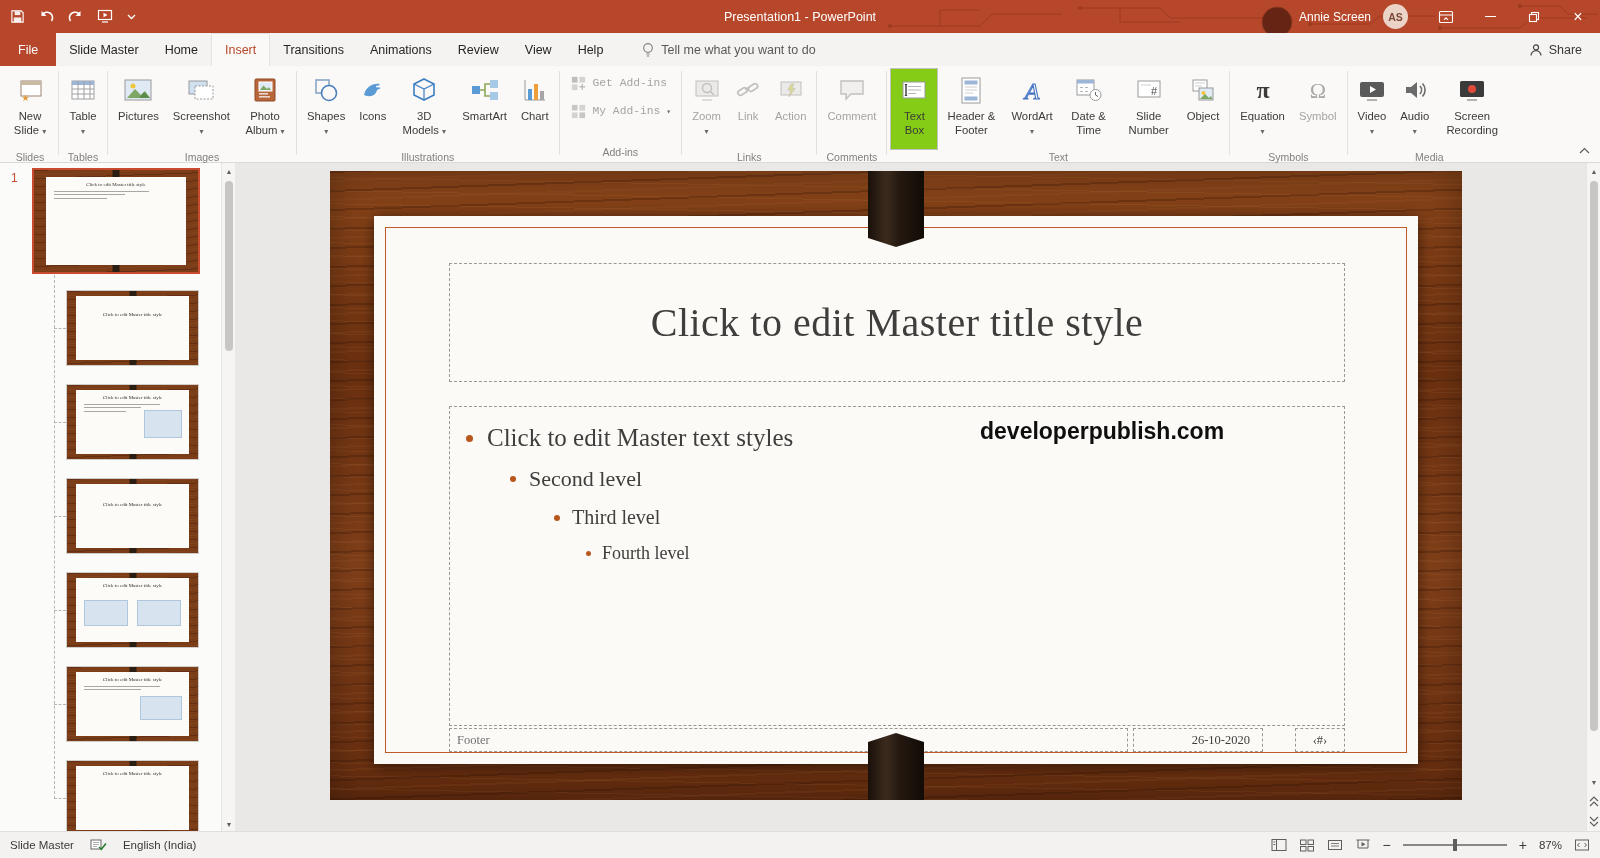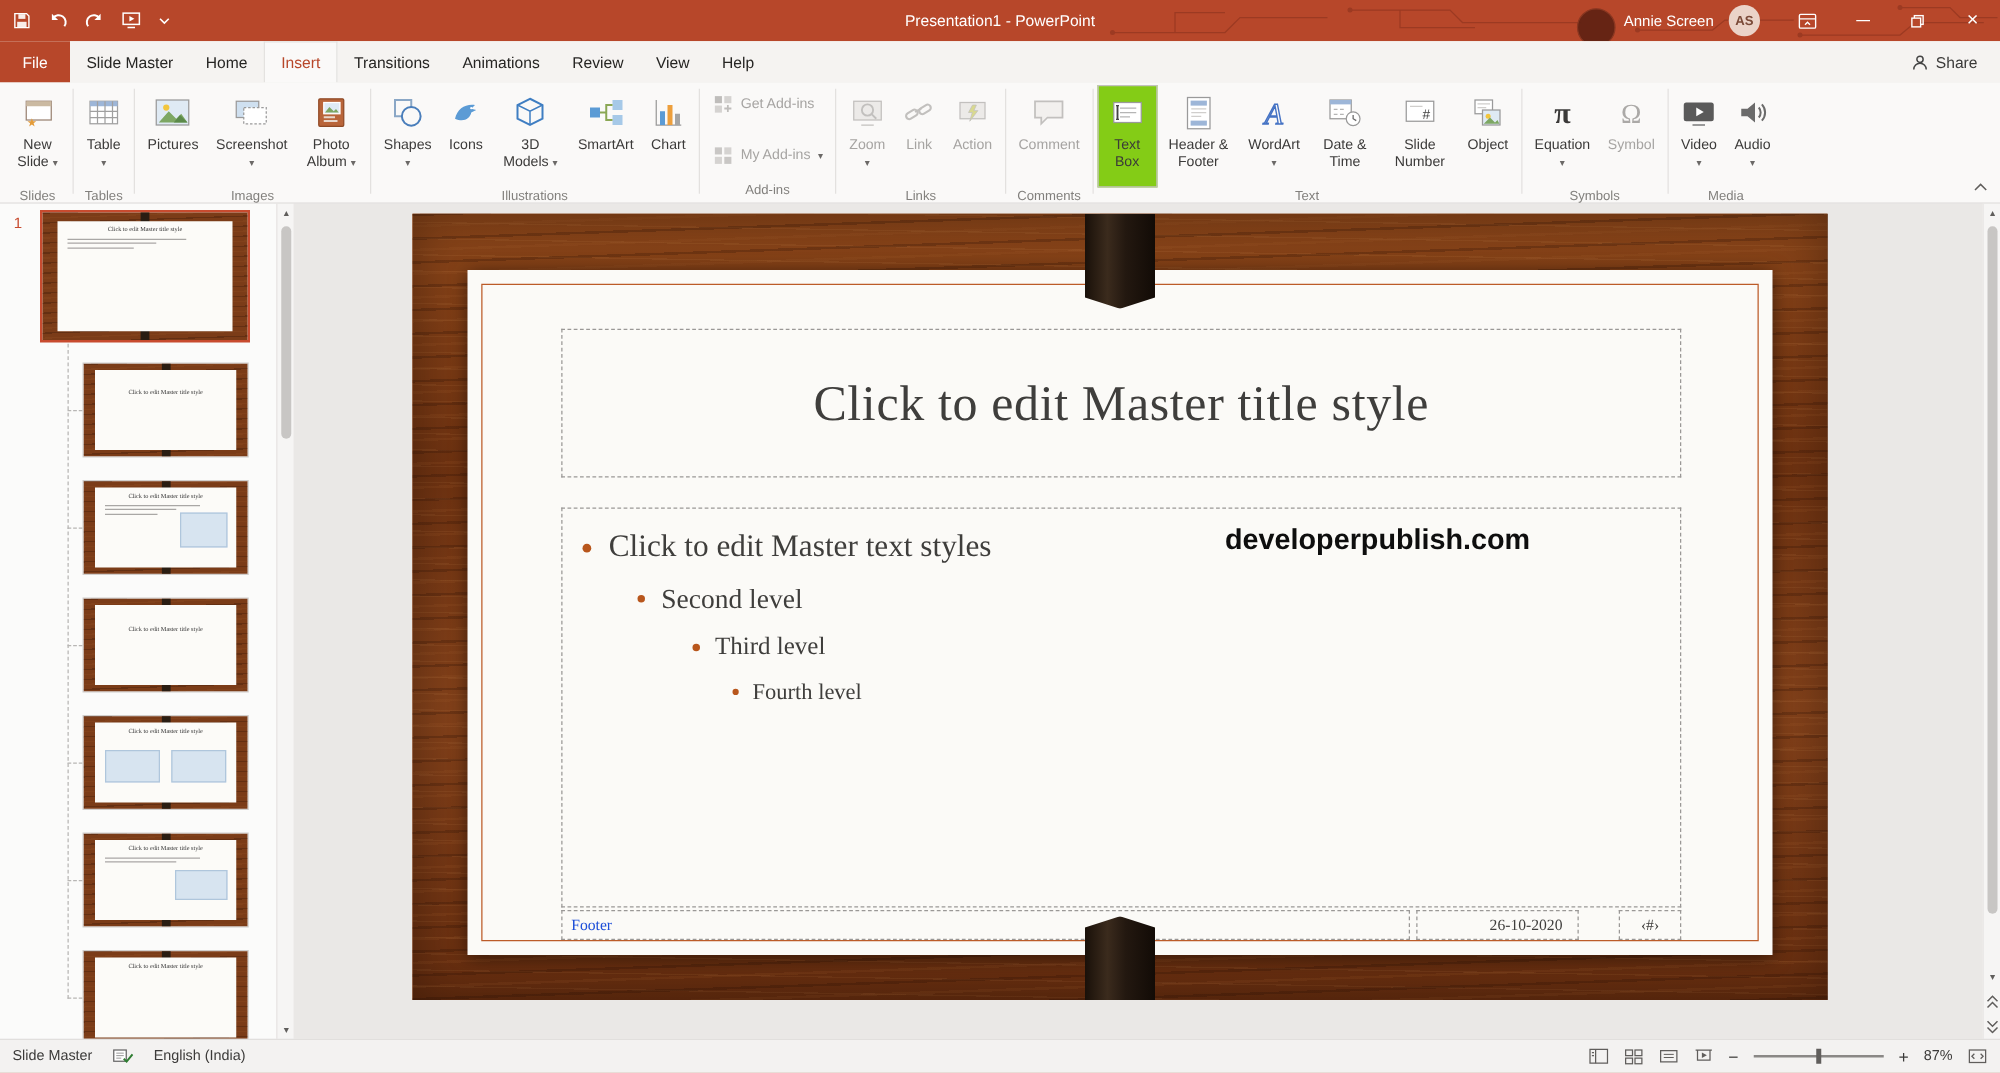--- a/index.html
+++ b/index.html
@@ -22,21 +22,21 @@
   .tab{display:flex;align-items:center;padding:0 13px;font-size:12.5px;color:#262523;text-align:right;}
   .tab.file{background:#B7472A;color:#fff;padding:0 18px;}
   .tab.active{background:#FAF9F8;color:#B7472A;border:1px solid #E4E2E0;border-bottom:none;}
   .tellme{display:flex;align-items:center;gap:7px;margin-left:26px;font-size:12.5px;color:#5A5856;}
   .share{margin-left:auto;display:flex;align-items:center;gap:6px;padding:0 18px;font-size:12.5px;color:#3B3A39;}
 
   
   .ribbon{position:absolute;top:66px;left:0;right:0;height:97px;background:#FAF9F8;border-bottom:1px solid #DCDAD8;display:flex;align-items:stretch;padding:0 2px;box-sizing:border-box;}
   .rgroup{display:flex;flex-direction:column;}
   .rbuttons{flex:1;display:flex;align-items:flex-start;padding:2px 3px 0;}
-  .rbuttons.col{flex-direction:column;align-items:flex-start;padding-top:6px;gap:19px;}
+  .rbuttons.col{flex-direction:column;align-items:flex-start;padding-top:6px;gap:6px;font-family:Liberation Mono, monospace;}
   .glabel{height:17px;line-height:15px;font-size:10.5px;color:#82807D;text-align:center;}
   .gsep{width:1px;background:#E3E1DF;margin:5px 0 7px;}
   .rbtn{display:flex;flex-direction:column;align-items:center;height:82px;padding:3px 6px 0;border:1px solid transparent;box-sizing:border-box;}
   .rbtn .ricon{height:36px;display:flex;align-items:center;justify-content:center;}
   .rlabel{margin-top:2px;font-size:11.3px;color:#3B3A39;text-align:center;line-height:1.22;}
   .drop{font-size:8px;color:#6b6967;}
   .rbtn.disabled .rlabel,.sbtn.disabled{color:#A6A4A2;}
   .rbtn.activebtn{background:#84cc16;border-color:#C3C1BF;}
   .sbtn{display:flex;align-items:center;gap:6px;font-size:11.3px;height:22px;padding:0 7px;}
   .collapse{margin-left:auto;align-self:flex-end;margin-bottom:4px;margin-right:8px;}
@@ -96,21 +96,21 @@
   .l2{padding-left:60px;font-size:22px;line-height:40px;}
   .l3{padding-left:104px;font-size:20px;line-height:37px;}
   .l4{padding-left:136px;font-size:18px;line-height:34px;}
   .l5{padding-left:166px;font-size:16px;line-height:31px;}
   .l1 .b-dot{width:7px;height:7px;margin-right:14px;}
   .l2 .b-dot{width:6px;height:6px;margin-right:13px;}
   .l3 .b-dot{width:6px;height:6px;margin-right:12px;}
   .l4 .b-dot{width:5px;height:5px;margin-right:11px;}
   .l5 .b-dot{width:5px;height:5px;margin-right:10px;}
   .watermark{position:absolute;left:530px;top:11px;font-family:"Liberation Sans","DejaVu Sans",sans-serif;font-weight:bold;font-size:23px;color:#0E0E0E;}
-  .ph-footer{left:75px;top:512px;width:679px;height:24px;display:flex;align-items:center;padding-left:7px;font-size:12.5px;color:#1d4ed8;}
+  .ph-footer{left:75px;top:512px;width:679px;height:24px;display:flex;align-items:center;padding-left:7px;font-size:12.5px;color:#737373;}
   .ph-date{left:759px;top:512px;width:130px;height:24px;display:flex;align-items:center;justify-content:flex-end;padding-right:12px;font-size:12.5px;color:#3F3E3C;}
   .ph-pnum{left:921px;top:512px;width:50px;height:24px;display:flex;align-items:center;justify-content:center;font-size:12.5px;color:#3F3E3C;}
 
   
   .statusbar{position:absolute;left:0;right:0;bottom:0;height:26px;background:#F3F2F1;border-top:1px solid #E1DFDD;display:flex;align-items:center;font-size:11.5px;color:#3B3A39;}
   .sb-left{display:flex;align-items:center;gap:16px;padding-left:10px;}
   .sb-right{margin-left:auto;display:flex;align-items:center;gap:12px;padding-right:10px;}
   .sb-icon{display:flex;align-items:center;}
   .slider{position:relative;width:104px;height:14px;display:flex;align-items:center;}
   .slider .track{width:100%;height:2px;background:#8A8886;}
@@ -203,20 +203,29 @@
   <nav class="tabsrow">
     <div class="tab file">File</div>
     <div class="tab">Slide Master</div>
     <div class="tab">Home</div>
     <div class="tab active">Insert</div>
     <div class="tab">Transitions</div>
     <div class="tab">Animations</div>
     <div class="tab">Review</div>
     <div class="tab">View</div>
     <div class="tab">Help</div>
+    <div class="tellme">
+      <span class="sb-icon">
+          <svg width="12" height="16" viewBox="0 0 12 16">
+            <circle cx="6" cy="6" r="4.3" fill="none" stroke="#8A8886" stroke-width="1.2"></circle>
+            <path d="M4.4 12 h3.2 M4.8 14 h2.4" stroke="#8A8886" stroke-width="1.2"></path>
+          </svg>
+        </span>
+      <span>Tell me what you want to do</span>
+    </div>
     <div class="share">
       <span class="sb-icon">
           <svg width="14" height="14" viewBox="0 0 14 14">
             <circle cx="7" cy="4.4" r="2.5" fill="none" stroke="#444" stroke-width="1.2"></circle>
             <path d="M2 12.6 a5 5 0 0 1 10 0" fill="none" stroke="#444" stroke-width="1.2"></path>
           </svg>
         </span>
       <span>Share</span>
     </div>
   </nav>
@@ -543,20 +552,30 @@
           <span class="rlabel"><span>Video</span><br><span class="drop">▾</span></span>
         </div>
         <div class="rbtn">
           <span class="ricon">
               <svg width="26" height="26" viewBox="0 0 26 26">
                 <path d="M4 10 h5 l6 -5 v16 l-6 -5 H4 z" fill="#6B6B6B"></path>
                 <path d="M18 9 a6 6 0 0 1 0 8 M20.5 6.5 a9.5 9.5 0 0 1 0 13" stroke="#6B6B6B" fill="none" stroke-width="1.6"></path>
               </svg>
             </span>
           <span class="rlabel"><span>Audio</span><br><span class="drop">▾</span></span>
+        </div>
+        <div class="rbtn">
+          <span class="ricon">
+              <svg width="28" height="26" viewBox="0 0 28 26">
+                <rect x="2" y="4" width="24" height="16" rx="1.5" fill="#3A3A3A"></rect>
+                <circle cx="14" cy="12" r="4" fill="#E04A3A"></circle>
+                <path d="M9 23 h10" stroke="#9A9A9A" stroke-width="1.5"></path>
+              </svg>
+            </span>
+          <span class="rlabel" style="max-width:58px"><span>Screen Recording</span></span>
         </div>
       </div>
       <div class="glabel">Media</div>
     </div>
 
     <span class="collapse"><svg width="11" height="7" viewBox="0 0 11 7">
           <path d="M1 6 l4.5 -4.5 L10 6" fill="none" stroke="#605E5C" stroke-width="1.2"></path>
         </svg></span>
   </section>
 

